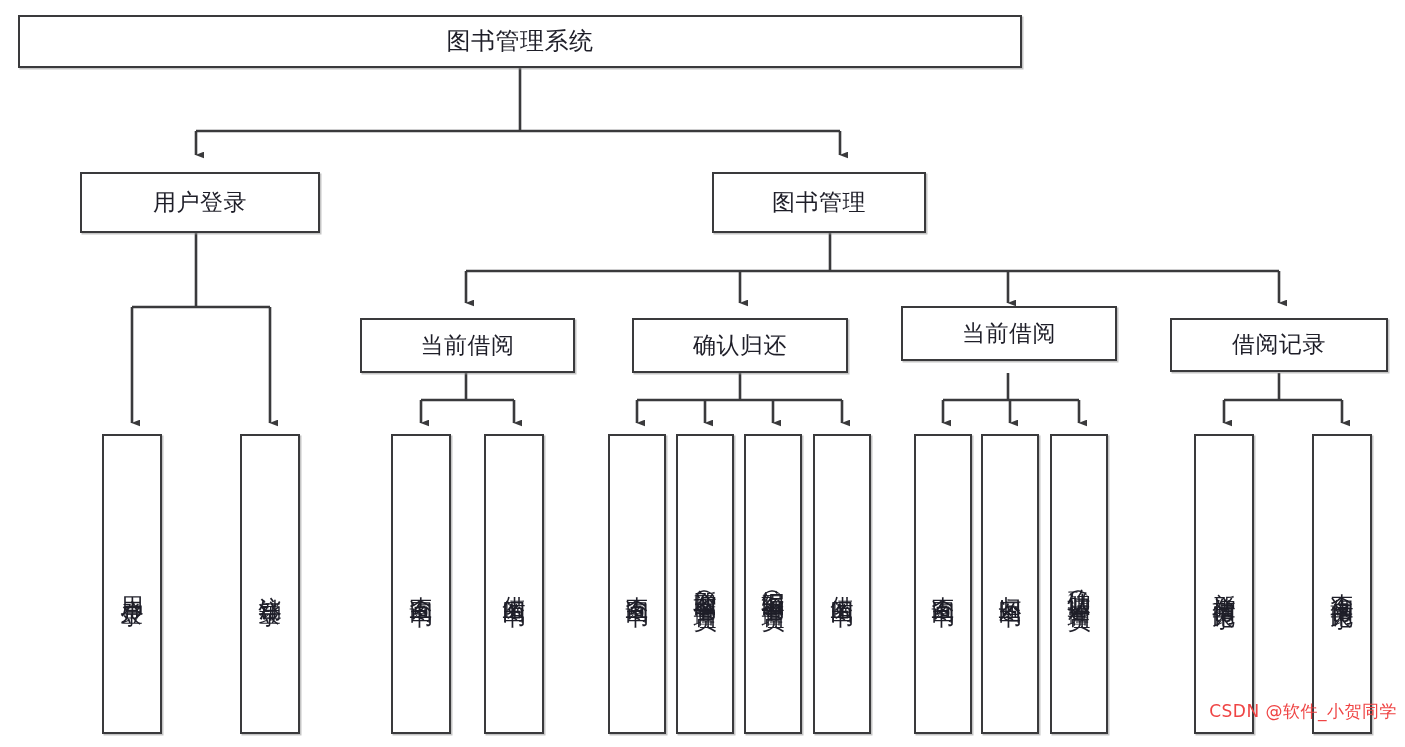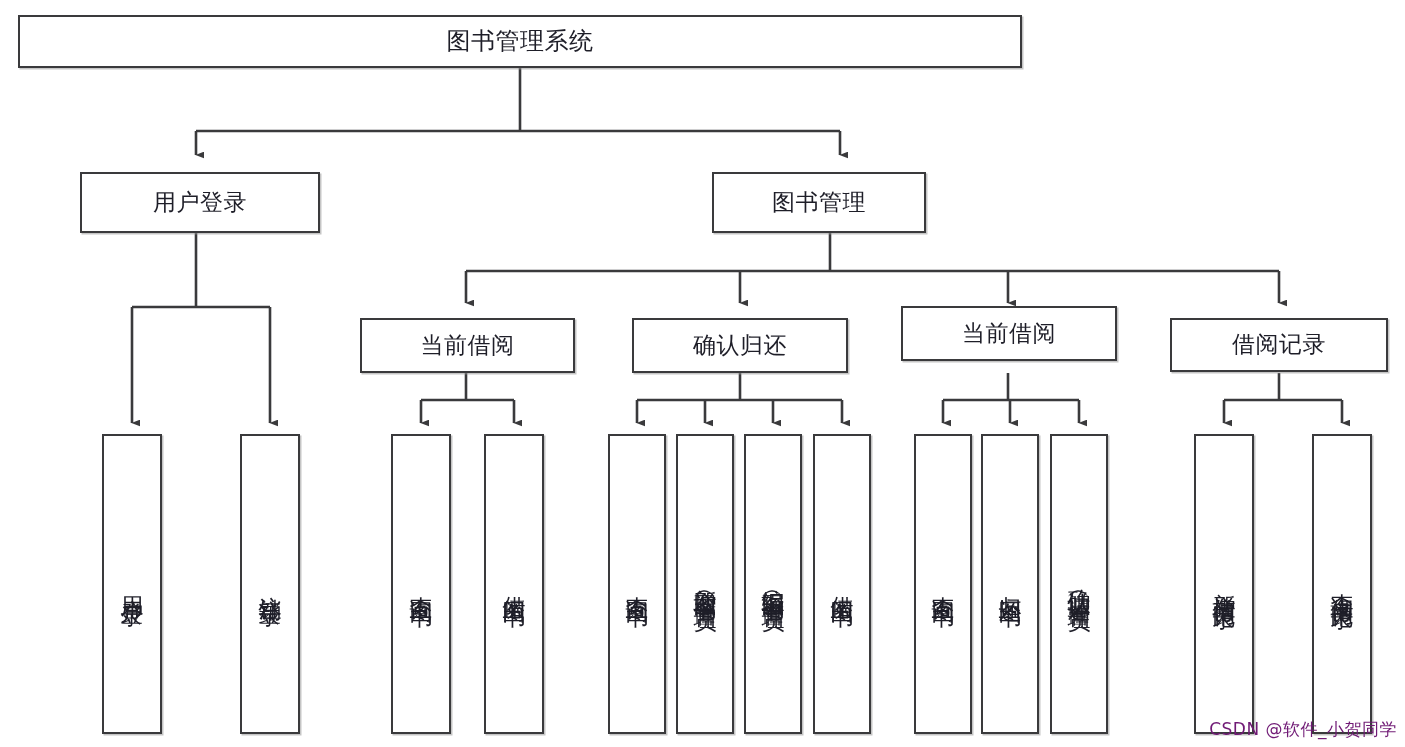--- a/index.html
+++ b/index.html
@@ -59,23 +59,23 @@
     text-orientation: upright;
     font-size: 23px;
     letter-spacing: 3px;
     line-height: 1.0;
     white-space: normal;
     max-height: 100%;
   }
   .watermark {
     position: absolute;
     right: 8px;
-    bottom: 6px;
+    bottom: 24px;
     font-size: 17px;
-    color: #701a75;
+    color: #ef4444;
     letter-spacing: 0.5px;
     user-select: none;
   }
 </style>
 </head>
 <body>
 
 <div id="diagram-root">
 
   <svg class="wires" viewBox="0 0 1405 747" xmlns="http://www.w3.org/2000/svg">

